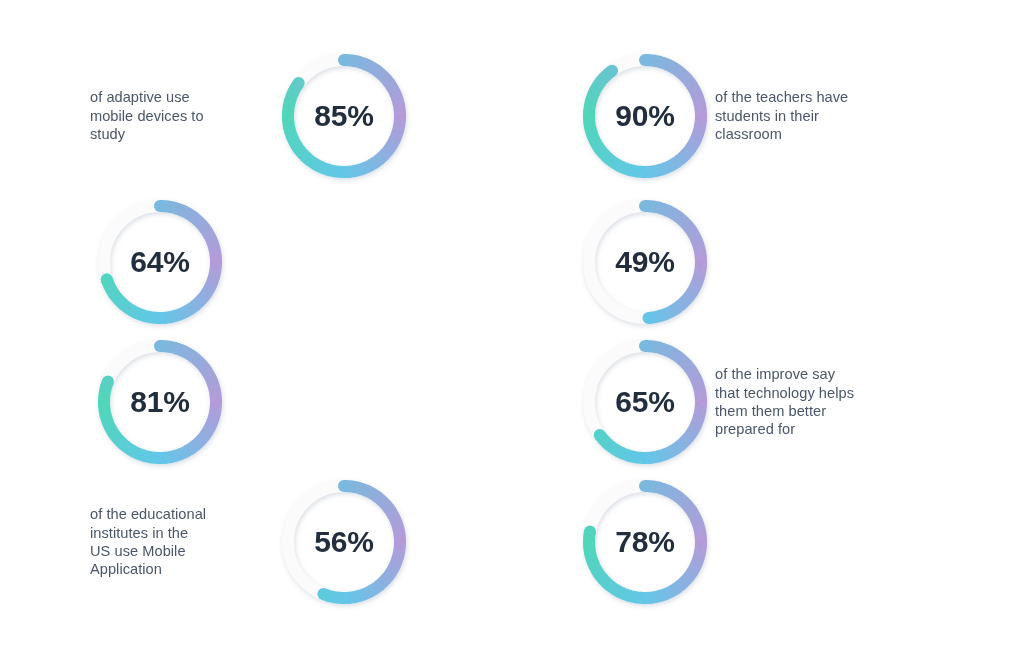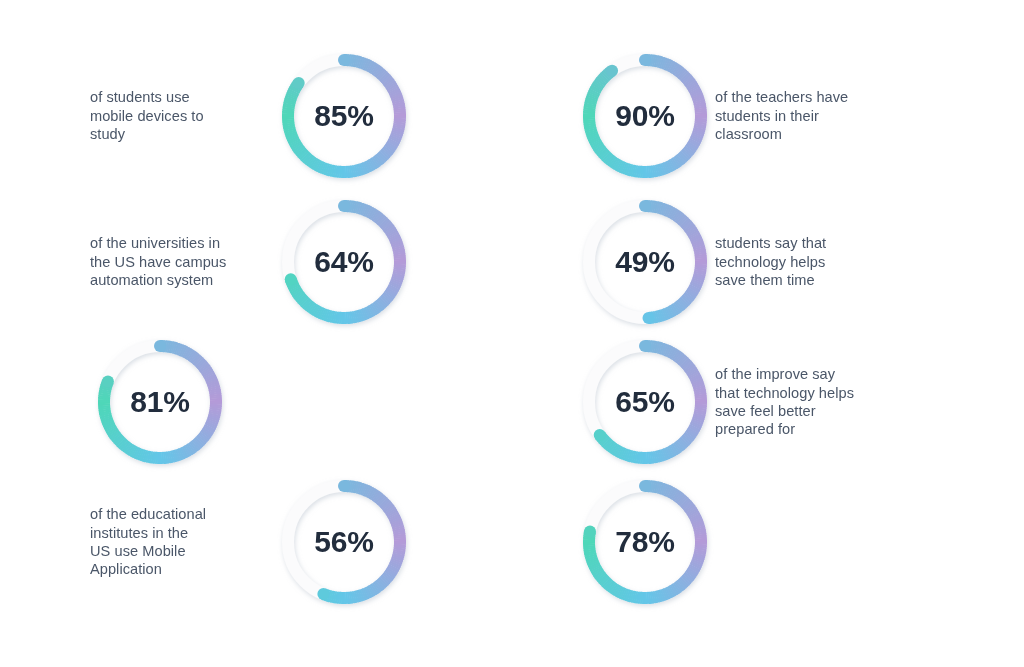--- a/index.html
+++ b/index.html
@@ -92,21 +92,21 @@
     pointer-events: none;
   }
 </style>
 </head>
 <body>
 
 <div class="infographic">
 
   <div class="column left">
       <div class="stat-row r0">
-        <div class="stat-label"><span>of students use</span><br><span>mobile devices to</span><br><span>study</span></div>
+        <div class="stat-label"><span>of adaptive use</span><br><span>mobile devices to</span><br><span>study</span></div>
         <div class="donut-wrap">
           <svg viewBox="0 0 140 140">
             <defs>
               <filter id="shleft0" x="-30%" y="-30%" width="160%" height="160%">
                 <feDropShadow dx="1" dy="2" stdDeviation="2.4" flood-color="#b9c2cf" flood-opacity="0.55"></feDropShadow>
               </filter>
             </defs>
             <circle cx="70" cy="70" r="56" fill="none" stroke="#fbfbfc" stroke-width="12" filter="url(#shleft0)"></circle>
             <g>
               <path d="M 70.00 14.00 A 56 56 0 0 1 72.54 14.06" fill="none" stroke="#7bb8de" stroke-width="12" stroke-linecap="butt"></path>
@@ -263,21 +263,20 @@
               <path d="M 22.51 40.32 A 56 56 0 0 1 23.90 38.20" fill="none" stroke="#5eccc6" stroke-width="12" stroke-linecap="butt"></path>
               <path d="M 23.57 38.69 A 56 56 0 0 1 24.70 37.08" fill="none" stroke="#5fcbc7" stroke-width="12" stroke-linecap="butt"></path>
               <circle cx="70.00" cy="14.00" r="6" fill="#7ab8de"></circle>
               <circle cx="24.70" cy="37.08" r="6" fill="#60cbc7"></circle>
             </g>
           </svg>
           <div class="donut-value">85%</div>
         </div>
       </div>
       <div class="stat-row r1">
-        <div class="stat-label"><span>of the universities in</span><br><span>the US have campus</span><br><span>automation system</span></div>
         <div class="donut-wrap">
           <svg viewBox="0 0 140 140">
             <defs>
               <filter id="shleft1" x="-30%" y="-30%" width="160%" height="160%">
                 <feDropShadow dx="1" dy="2" stdDeviation="2.4" flood-color="#b9c2cf" flood-opacity="0.55"></feDropShadow>
               </filter>
             </defs>
             <circle cx="70" cy="70" r="56" fill="none" stroke="#fbfbfc" stroke-width="12" filter="url(#shleft1)"></circle>
             <g>
               <path d="M 70.00 14.00 A 56 56 0 0 1 72.54 14.06" fill="none" stroke="#7bb8de" stroke-width="12" stroke-linecap="butt"></path>
@@ -871,21 +870,20 @@
               <path d="M 34.00 27.10 A 56 56 0 0 1 35.99 25.51" fill="none" stroke="#67c5ce" stroke-width="12" stroke-linecap="butt"></path>
               <path d="M 35.52 25.87 A 56 56 0 0 1 37.08 24.70" fill="none" stroke="#68c5ce" stroke-width="12" stroke-linecap="butt"></path>
               <circle cx="70.00" cy="14.00" r="6" fill="#7ab8de"></circle>
               <circle cx="37.08" cy="24.70" r="6" fill="#68c4cf"></circle>
             </g>
           </svg>
           <div class="donut-value">90%</div>
         </div>
       </div>
       <div class="stat-row r1">
-        <div class="stat-label"><span>students say that</span><br><span>technology helps</span><br><span>save them time</span></div>
         <div class="donut-wrap">
           <svg viewBox="0 0 140 140">
             <defs>
               <filter id="shright1" x="-30%" y="-30%" width="160%" height="160%">
                 <feDropShadow dx="1" dy="2" stdDeviation="2.4" flood-color="#b9c2cf" flood-opacity="0.55"></feDropShadow>
               </filter>
             </defs>
             <circle cx="70" cy="70" r="56" fill="none" stroke="#fbfbfc" stroke-width="12" filter="url(#shright1)"></circle>
             <g>
               <path d="M 70.00 14.00 A 56 56 0 0 1 72.54 14.06" fill="none" stroke="#7bb8de" stroke-width="12" stroke-linecap="butt"></path>
@@ -978,21 +976,21 @@
               <path d="M 75.85 125.69 A 56 56 0 0 1 73.52 125.89" fill="none" stroke="#67c4e7" stroke-width="12" stroke-linecap="butt"></path>
               <path d="M 73.91 125.86 A 56 56 0 0 1 73.52 125.89" fill="none" stroke="#66c4e7" stroke-width="12" stroke-linecap="butt"></path>
               <circle cx="70.00" cy="14.00" r="6" fill="#7ab8de"></circle>
               <circle cx="73.52" cy="125.89" r="6" fill="#66c4e7"></circle>
             </g>
           </svg>
           <div class="donut-value">49%</div>
         </div>
       </div>
       <div class="stat-row r2">
-        <div class="stat-label"><span>of the improve say</span><br><span>that technology helps</span><br><span>save feel better</span><br><span>prepared for</span></div>
+        <div class="stat-label"><span>of the improve say</span><br><span>that technology helps</span><br><span>them them better</span><br><span>prepared for</span></div>
         <div class="donut-wrap">
           <svg viewBox="0 0 140 140">
             <defs>
               <filter id="shright2" x="-30%" y="-30%" width="160%" height="160%">
                 <feDropShadow dx="1" dy="2" stdDeviation="2.4" flood-color="#b9c2cf" flood-opacity="0.55"></feDropShadow>
               </filter>
             </defs>
             <circle cx="70" cy="70" r="56" fill="none" stroke="#fbfbfc" stroke-width="12" filter="url(#shright2)"></circle>
             <g>
               <path d="M 70.00 14.00 A 56 56 0 0 1 72.54 14.06" fill="none" stroke="#7bb8de" stroke-width="12" stroke-linecap="butt"></path>

